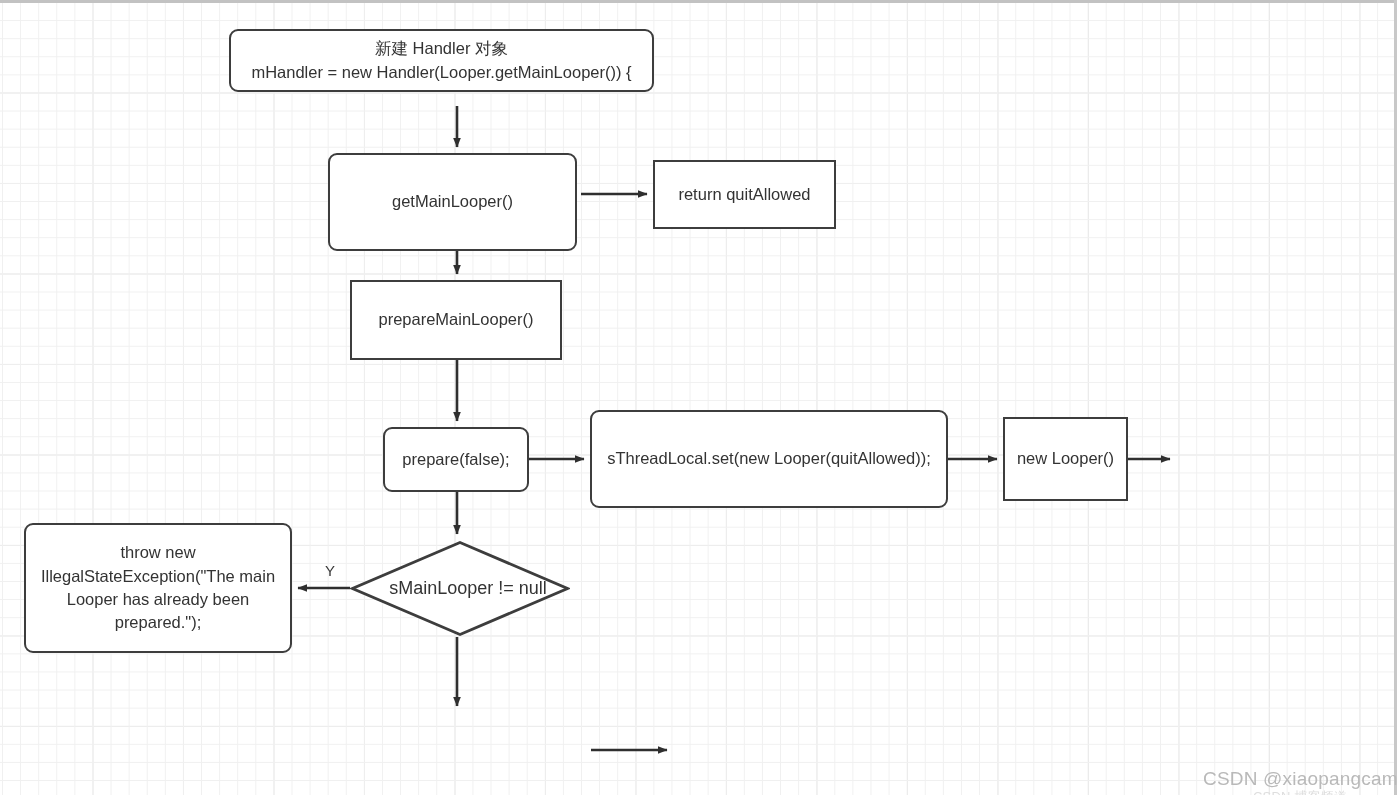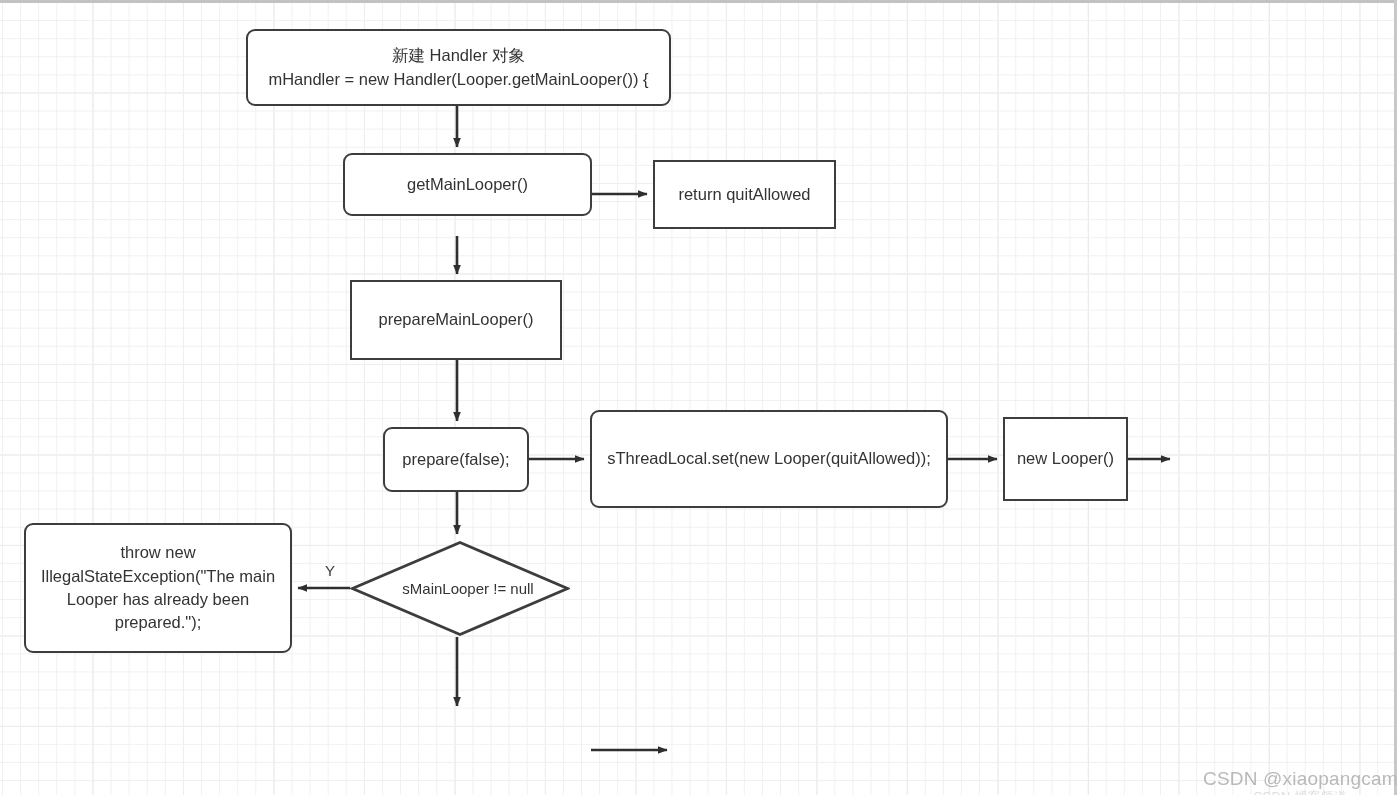--- a/index.html
+++ b/index.html
@@ -56,21 +56,21 @@
     position: absolute;
     display: flex;
     align-items: center;
     justify-content: center;
   }
   .diamond-wrap svg { position: absolute; left: 0; top: 0; }
   .diamond-label {
     position: relative;
     z-index: 2;
     color: #333333;
-    font-size: 15px;
+    font-size: 18px;
     text-align: center;
     white-space: nowrap;
     margin-left: 16px;
   }
 
   .edge-svg {
     position: absolute;
     left: 0; top: 0;
     width: 1397px; height: 795px;
     pointer-events: none;
@@ -127,24 +127,24 @@
       <line x1="457" y1="492" x2="457" y2="534" marker-end="url(#arrowhead)"></line>
 
       <line x1="350" y1="588" x2="298" y2="588" marker-end="url(#arrowhead)"></line>
 
       <line x1="457" y1="637" x2="457" y2="706" marker-end="url(#arrowhead)"></line>
 
       <line x1="591" y1="750" x2="667" y2="750" marker-end="url(#arrowhead)"></line>
     </g>
   </svg>
 
-  <div class="node rounded" style="left:246px; top:29px; width:425px; height:77px;">新建 Handler 对象
+  <div class="node rounded" style="left:229px; top:29px; width:425px; height:63px;">新建 Handler 对象
 mHandler = new Handler(Looper.getMainLooper()) {</div>
 
-  <div class="node rounded" style="left:343px; top:153px; width:249px; height:63px;text-align:center;">getMainLooper()</div>
+  <div class="node rounded" style="left:328px; top:153px; width:249px; height:98px;text-align:center;">getMainLooper()</div>
 
   <div class="node" style="left:653px; top:160px; width:183px; height:69px;">return quitAllowed</div>
 
   <div class="node" style="left:350px; top:280px; width:212px; height:80px;">prepareMainLooper()</div>
 
   <div class="node rounded" style="left:383px; top:427px; width:146px; height:65px;">prepare(false);</div>
 
   <div class="node rounded" style="left:590px; top:410px; width:358px; height:98px;">sThreadLocal.set(new Looper(quitAllowed));</div>
 
   <div class="node" style="left:1003px; top:417px; width:125px; height:84px;">new Looper()</div>

